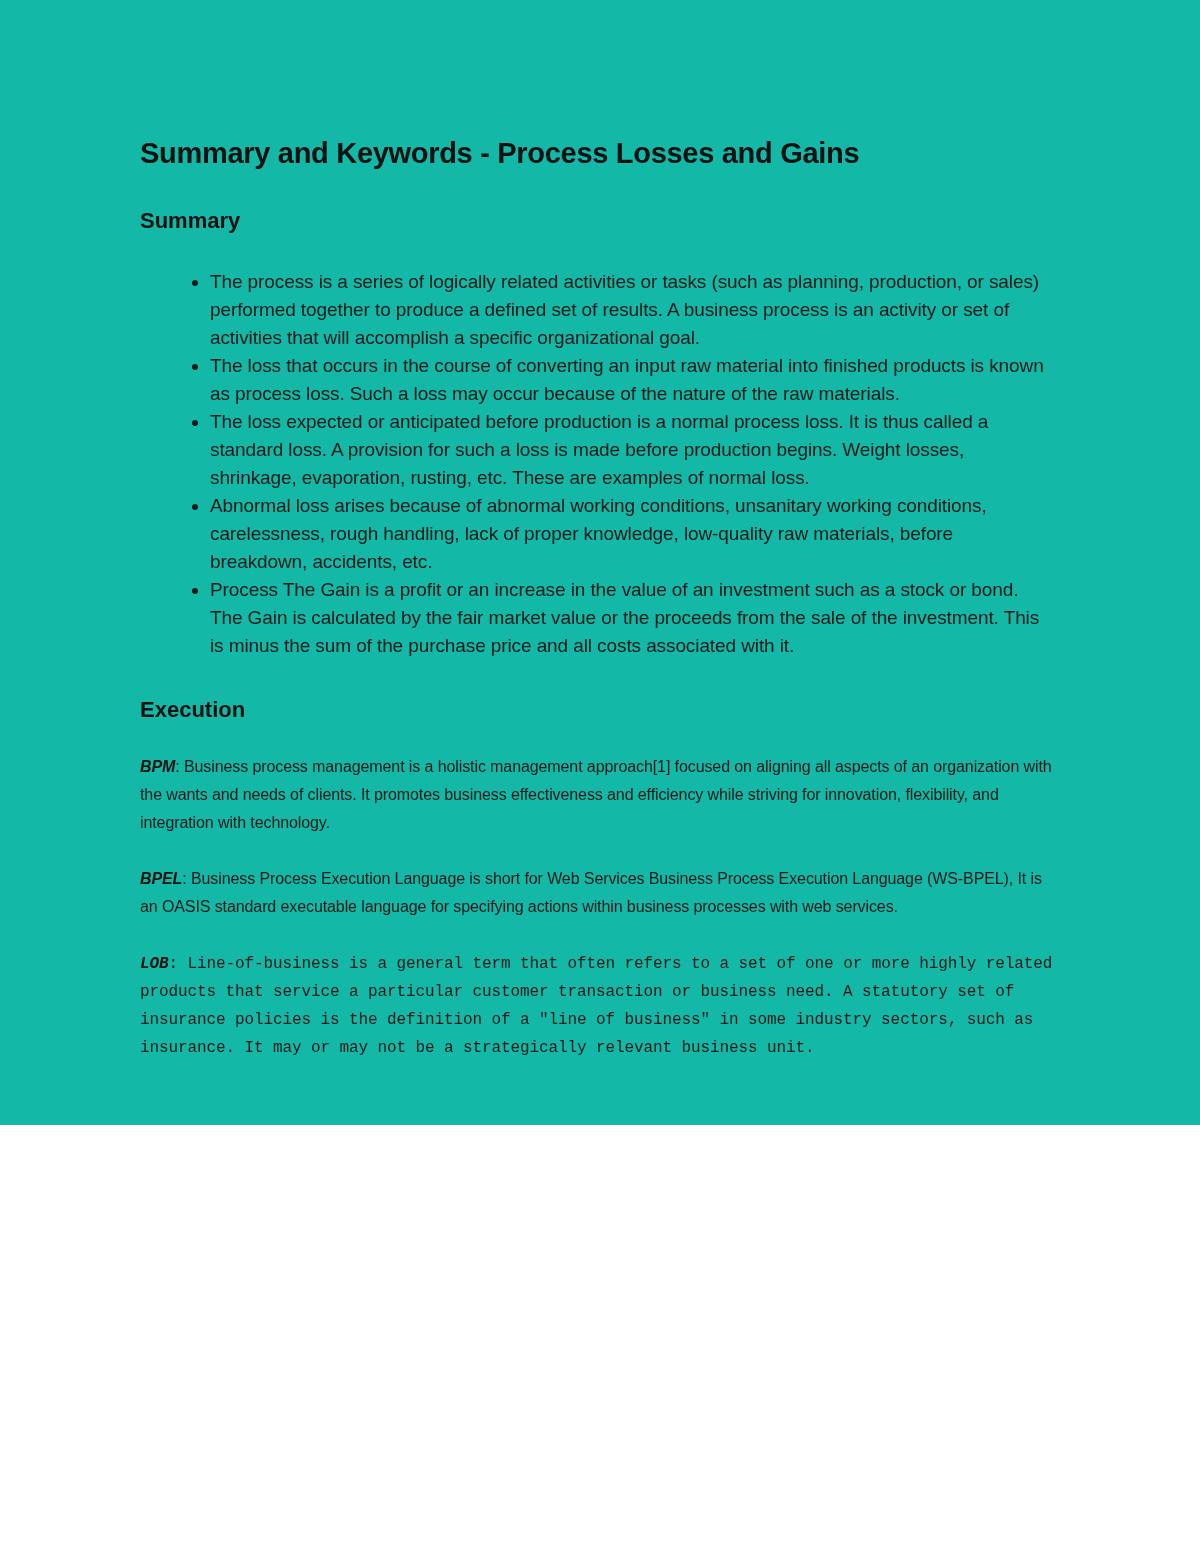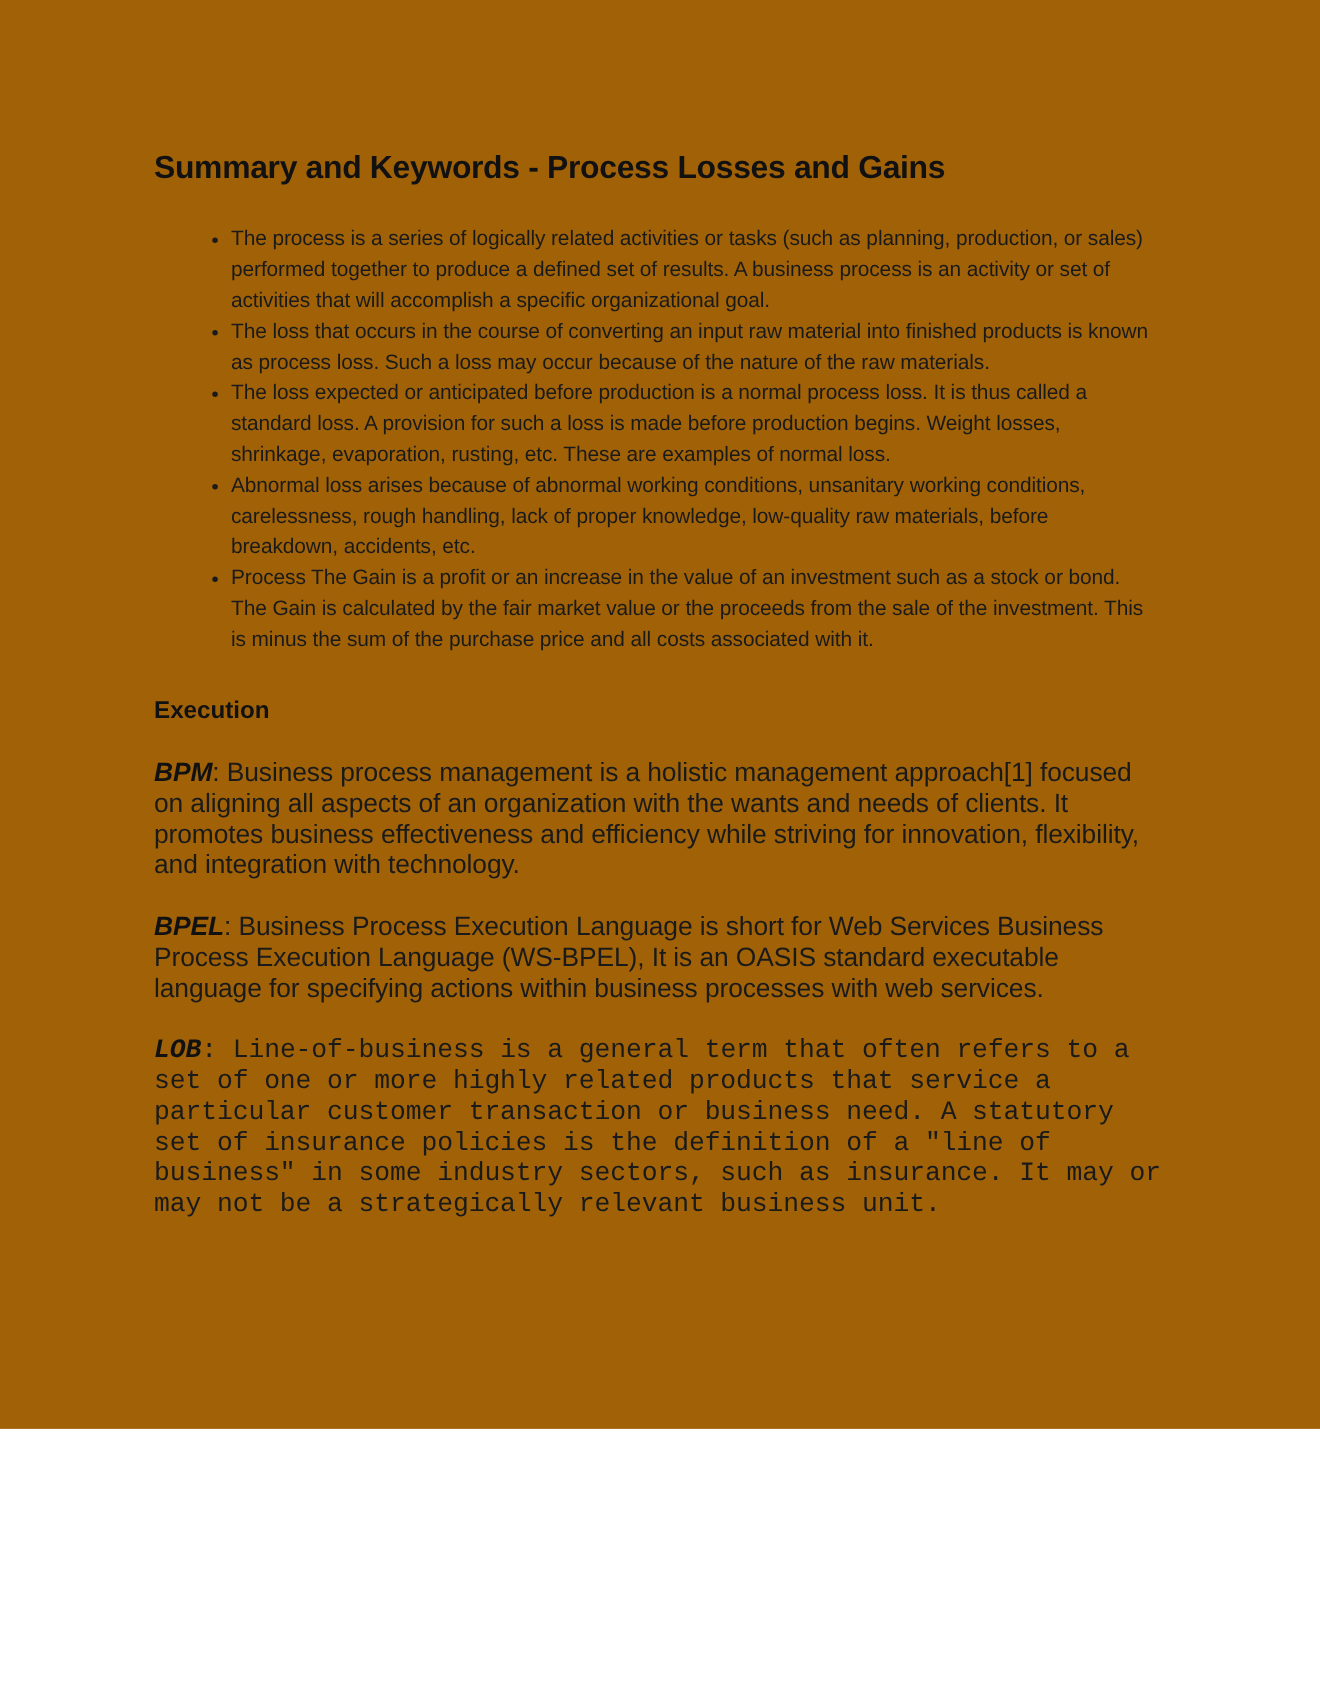--- a/index.html
+++ b/index.html
@@ -10,23 +10,23 @@
   }
   body {
     width: 1200px;
     height: 1553px;
     overflow: hidden;
     color: #1a1a1a;
     font-family: "Liberation Sans", "DejaVu Sans", sans-serif;
   }
   .page {
     width: 1200px;
-    height: 1299px;
+    height: 1125px;
     padding: 0 140px;
-    background: #a16207;
+    background: #14b8a6;
     display: flow-root;
   }
   .doc-title {
     margin: 136px 0 0 0;
     font-size: 29px;
     line-height: 34px;
     font-weight: bold;
     color: #111111;
     letter-spacing: -0.3px;
   }
@@ -46,21 +46,21 @@
   }
   .summary-list li {
     font-size: 19px;
     line-height: 28px;
     letter-spacing: -0.1px;
     color: #1a1a1a;
     padding: 0;
     margin: 0;
   }
   .keyword-para {
-    font-size: 24px;
+    font-size: 16px;
     line-height: 28px;
     letter-spacing: -0.1px;
     color: #1a1a1a;
     margin: 0;
   }
   .kp-bpm  { margin-top: 30px; }
   .kp-bpmi { margin-top: 36px; }
   .kp-bpel { margin-top: 28px; }
   .kp-lob  { margin-top: 29px; font-family: Liberation Mono, monospace; }
   .keyword-term {
@@ -69,20 +69,21 @@
     color: #111111;
   }
 </style>
 </head>
 <body>
 
 <div class="page">
 
   <h1 class="doc-title">Summary and Keywords - Process Losses and Gains</h1>
 
+  <h2 class="section-heading heading-summary">Summary</h2>
 
   <ul class="summary-list">
     <li>The process is a series of logically related activities or tasks (such as planning, production, or sales) performed together to produce a defined set of results. A business process is an activity or set of activities that will accomplish a specific organizational goal.</li>
     <li>The loss that occurs in the course of converting an input raw material into finished products is known as process loss. Such a loss may occur because of the nature of the raw materials.</li>
     <li>The loss expected or anticipated before production is a normal process loss. It is thus called a standard loss. A provision for such a loss is made before production begins. Weight losses, shrinkage, evaporation, rusting, etc. These are examples of normal loss.</li>
     <li>Abnormal loss arises because of abnormal working conditions, unsanitary working conditions, carelessness, rough handling, lack of proper knowledge, low-quality raw materials, before breakdown, accidents, etc.</li>
     <li>Process The Gain is a profit or an increase in the value of an investment such as a stock or bond. The Gain is calculated by the fair market value or the proceeds from the sale of the investment. This is minus the sum of the purchase price and all costs associated with it.</li>
   </ul>
 
   <h2 class="section-heading heading-keywords">Execution</h2>

